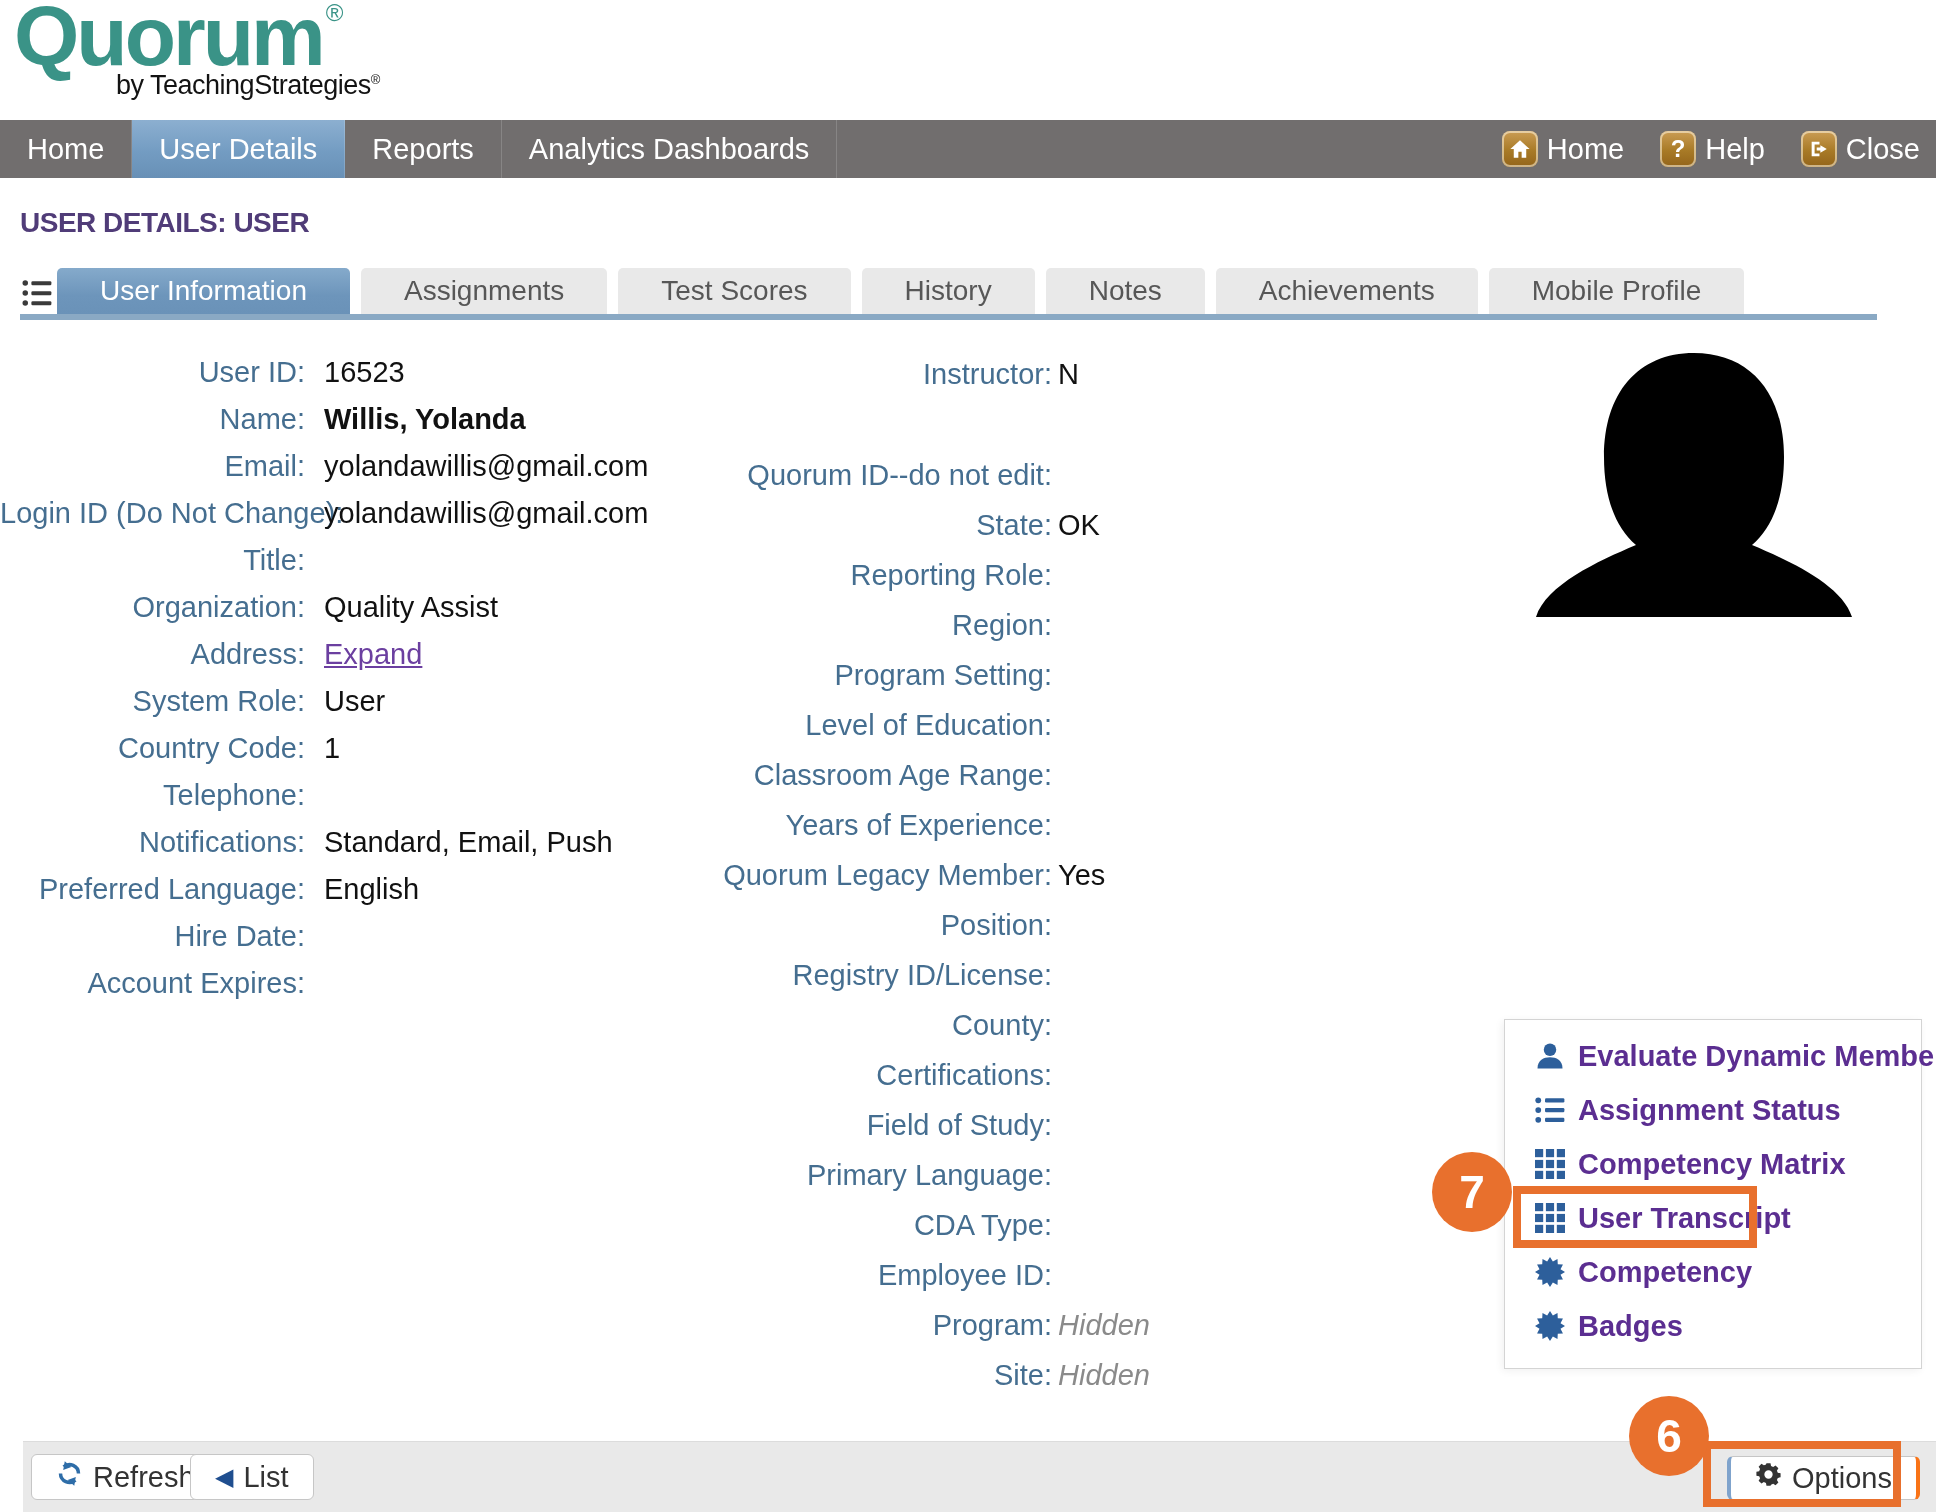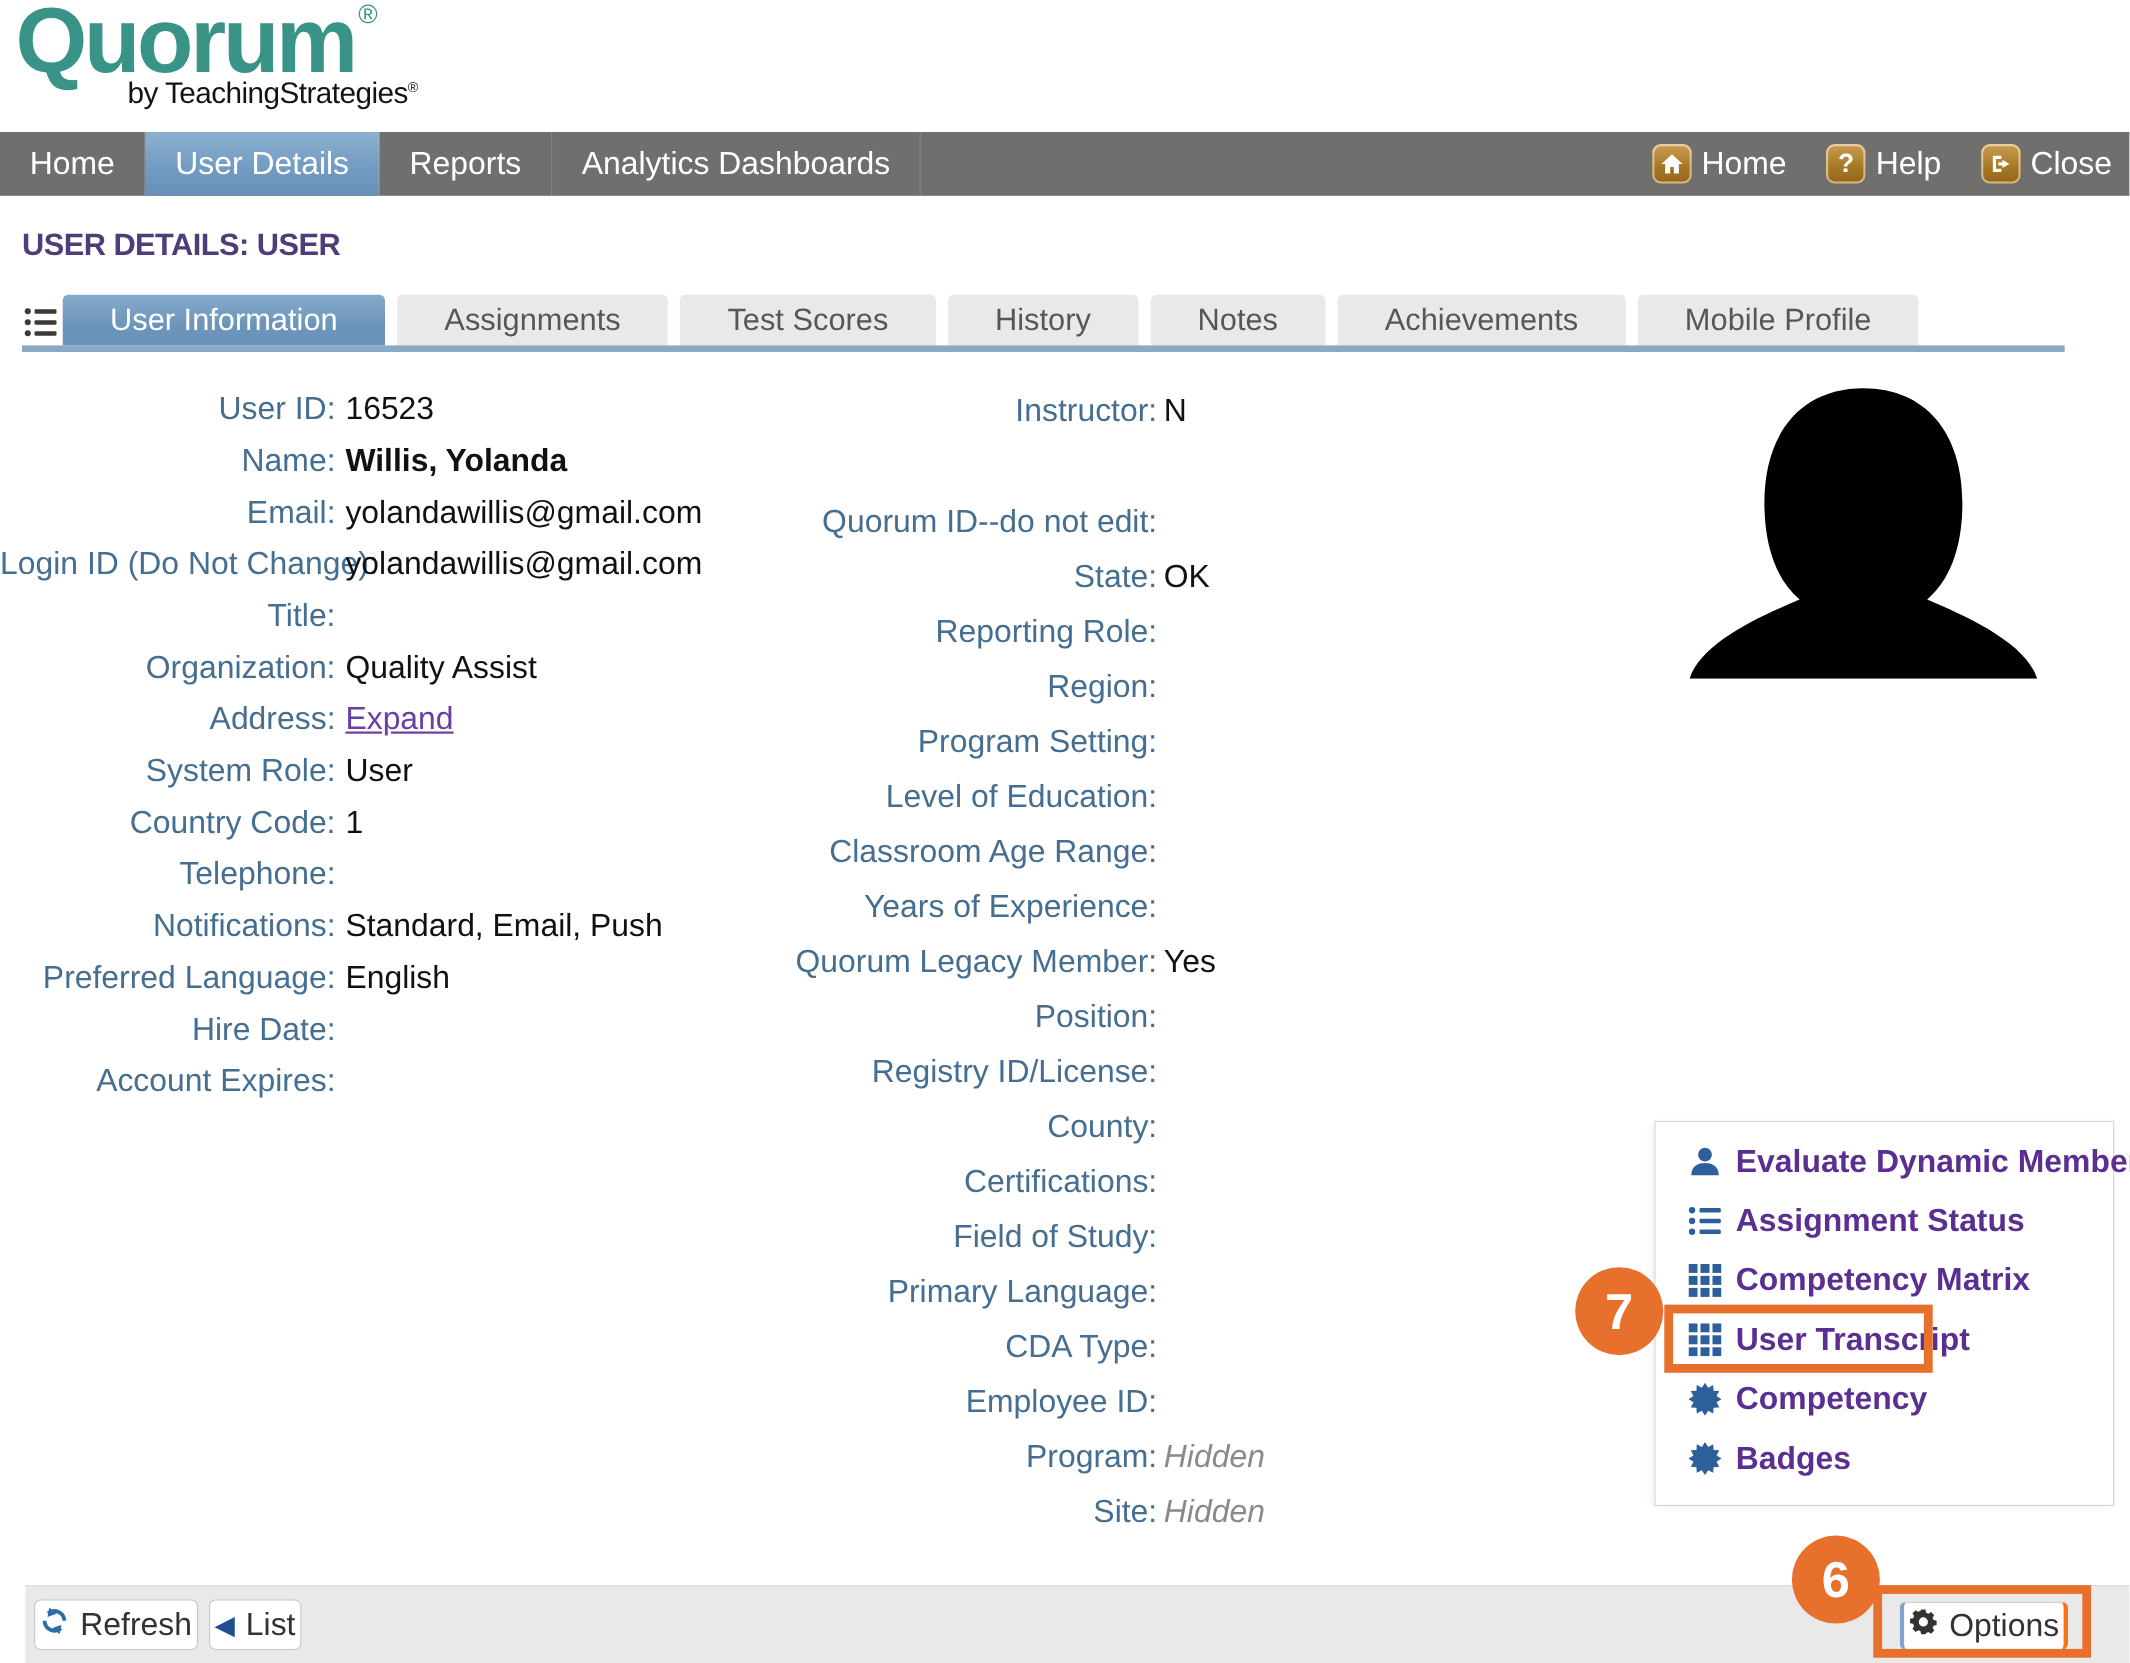--- a/index.html
+++ b/index.html
@@ -28,40 +28,40 @@
   
   .tab-list-btn{position:absolute;left:22px;top:278px;width:30px;height:30px;cursor:pointer}
   .tab-list-btn svg{width:30px;height:30px;fill:#3a3a3a}
   .tabs{position:absolute;left:57px;top:268px;height:46px;display:flex;gap:11px}
   .tab{display:flex;align-items:center;padding:0 43px;background:#e9e9e9;color:#575757;font-size:28px;border-radius:5px 5px 0 0;cursor:pointer;white-space:nowrap}
   .tab.active{background:linear-gradient(180deg,#85aacb 0%,#6d95bb 60%,#6a92b8 100%);color:#fff}
   .tab-underline{position:absolute;left:20px;top:314px;width:1857px;height:6px;background:#8aa9c4}
   
   .fields-left{position:absolute;left:0;top:349px;width:1010px}
   .fields-right{position:absolute;left:560px;top:349px;width:1120px}
-  .frow{display:grid;grid-template-columns:305px auto;column-gap:9px;height:47px;align-items:center}
+  .frow{display:grid;grid-template-columns:305px auto;column-gap:19px;height:47px;align-items:center}
   .fields-right .frow{grid-template-columns:492px auto;column-gap:6px;height:50px}
   .rspacer{height:51px}
   .lbl{color:#456e90;font-size:29px;text-align:right;white-space:nowrap}
   .val{color:#111;font-size:29px;white-space:nowrap}
   .val.b{font-weight:700}
   .val.hid{color:#8a8a8a;font-style:italic}
   a.expand{color:#6b3fa0;text-decoration:underline;cursor:pointer}
   
   .avatar{position:absolute;left:1520px;top:345px;width:348px;height:272px}
   
   .popup{position:absolute;left:1504px;top:1019px;width:418px;height:350px;background:#fff;border:1px solid #d4d4d4;
     box-shadow:-2px 2px 8px rgba(0,0,0,.06);box-sizing:border-box;padding-top:9px;z-index:3}
   .mitem{height:54px;display:flex;align-items:center;padding-left:30px;gap:13px;font-size:29px;font-weight:600;color:#5b2e91;cursor:pointer;white-space:nowrap}
   .mitem .mic{width:30px;height:30px;flex:0 0 30px;display:flex;align-items:center;justify-content:center}
   .mitem svg{width:30px;height:30px;fill:#2d5f9b}
   
   .footer{position:absolute;left:23px;top:1441px;width:1913px;height:71px;background:#e9e9e9;border-top:1px solid #dcdcdc}
   .btn{position:absolute;top:12px;height:46px;background:#fff;border:1px solid #c6c6c6;border-radius:6px;display:flex;align-items:center;gap:10px;
-    font-size:29px;color:#333;padding:0 4px;box-sizing:border-box;cursor:pointer}
+    font-size:29px;color:#333;padding:0 24px;box-sizing:border-box;cursor:pointer}
   #btn-refresh{left:8px}
   #btn-list{left:167px}
   #btn-options{left:1704px;top:14px;height:44px;border-left:4px solid #7fa3cc;border-right:4px solid #f97316}
   .btn svg{width:27px;height:27px}
   .tri{font-family:"DejaVu Sans",sans-serif;color:#1f4e8f;font-size:24px;line-height:1}
   
   .ann-rect{position:absolute;border:8px solid #e8702d;box-sizing:border-box;pointer-events:none;z-index:5;background:transparent}
   #rect-step7{left:1513px;top:1186px;width:244px;height:62px}
   #rect-step6{left:1703px;top:1441px;width:198px;height:66px}
   .ann-circle{position:absolute;width:80px;height:80px;border-radius:50%;background:#e8702d;color:#fff;font-size:46px;font-weight:700;

